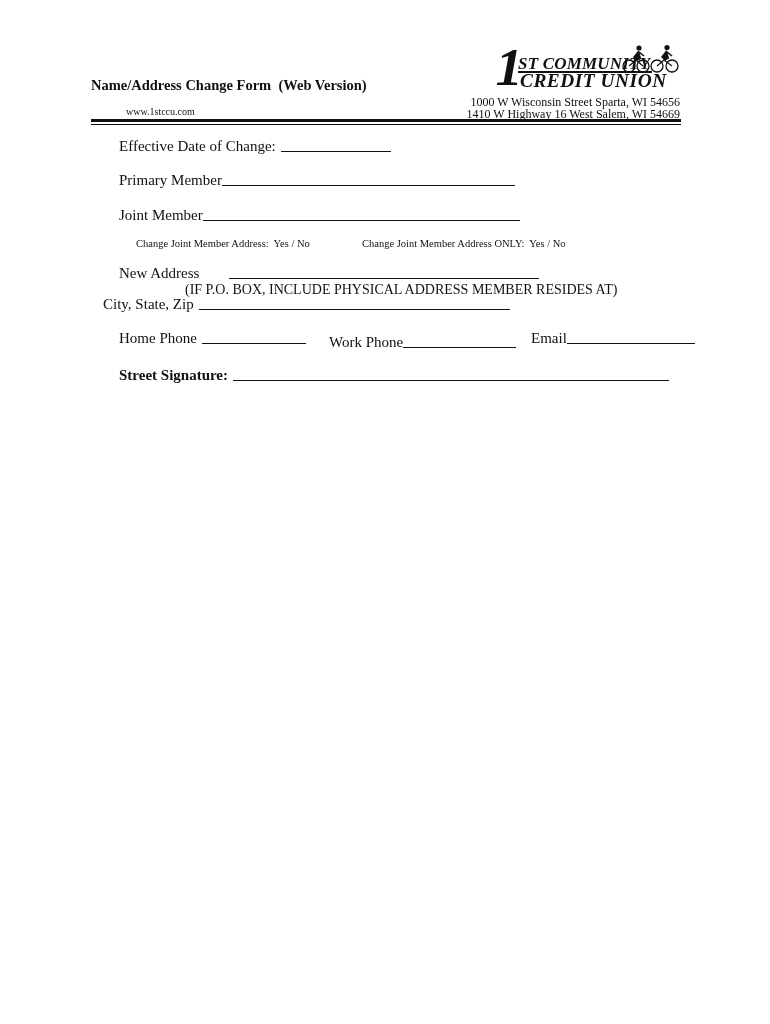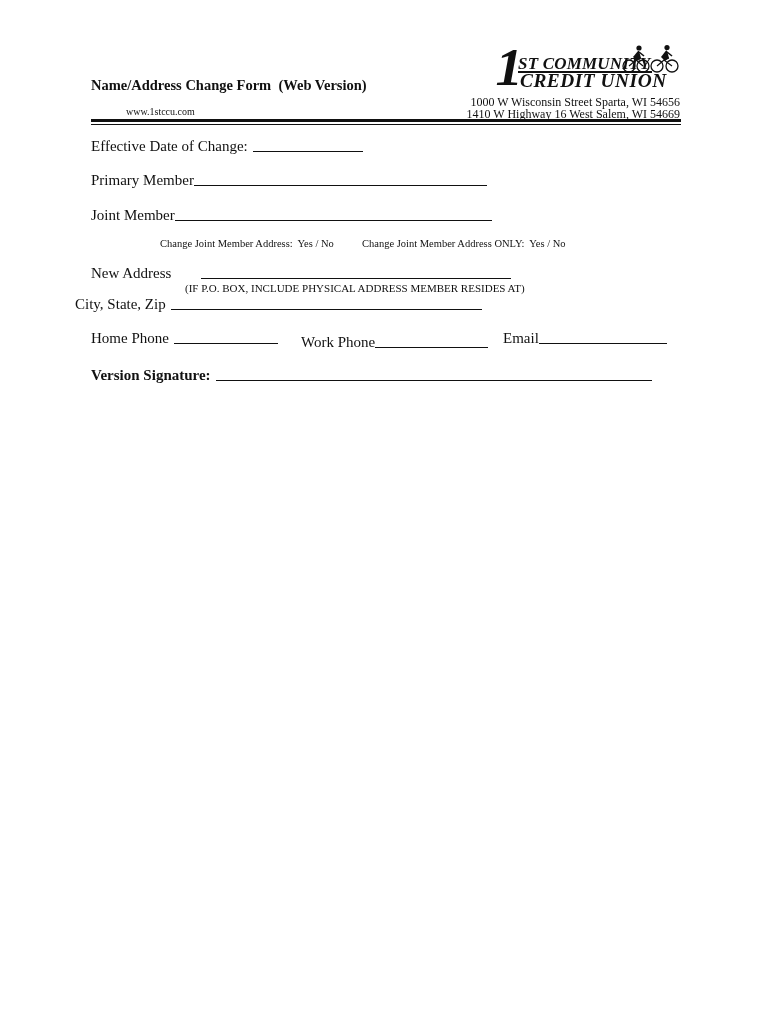--- a/index.html
+++ b/index.html
@@ -89,21 +89,21 @@
     .rule-thick { top: 119px; height: 3px; }
     .rule-thin { top: 124px; height: 1px; }
 
     
     .field {
       font-size: 15px;
       white-space: pre;
       display: flex;
       align-items: baseline;
     }
-    .field-label { display: inline-block; }
+    .field-label { display: inline-block; margin-left: 28px; }
     .blank {
       display: inline-block;
       border-bottom: 1px solid #111;
       height: 1px;
       margin-left: 3px;
       position: relative;
       top: 1px;
     }
 
     .f-date { left: 91px; top: 138px; }
@@ -113,29 +113,29 @@
     .f-primary .blank { width: 293px; margin-left: 0; }
 
     .f-joint { left: 91px; top: 207px; justify-content: flex-end; }
     .f-joint .blank { width: 317px; margin-left: 0; }
 
     .joint-q {
       font-size: 10.5px;
       white-space: pre;
       top: 238px;
     }
-    .joint-q-1 { left: 136px; margin-left: 24px; }
+    .joint-q-1 { left: 136px; }
     .joint-q-2 { left: 362px; }
 
     .f-newaddr { left: 91px; top: 265px; gap: 20px; }
     .f-newaddr .blank { width: 310px; margin-left: 10px; }
 
     .po-note {
       left: 185px; top: 282px;
-      font-size: 11px;
+      font-size: 14px;
       white-space: pre;
     }
 
     .f-city { left: 75px; top: 296px; }
     .f-city .blank { width: 311px; margin-left: 5px; }
 
     .f-home { left: 91px; top: 330px; }
     .f-home .blank { width: 104px; margin-left: 5px; }
 
     .f-work { left: 301px; top: 334px; }
@@ -220,15 +220,15 @@
   <span class="field-label">Work Phone</span>
   <span class="blank"></span>
 </div>
 
 <div class="abs field f-email">
   <span class="field-label">Email</span>
   <span class="blank"></span>
 </div>
 
 <div class="abs field f-sig">
-  <span class="field-label">Version Signature:</span>
+  <span class="field-label">Street Signature:</span>
   <span class="blank"></span>
 </div>
 
 </body></html>

